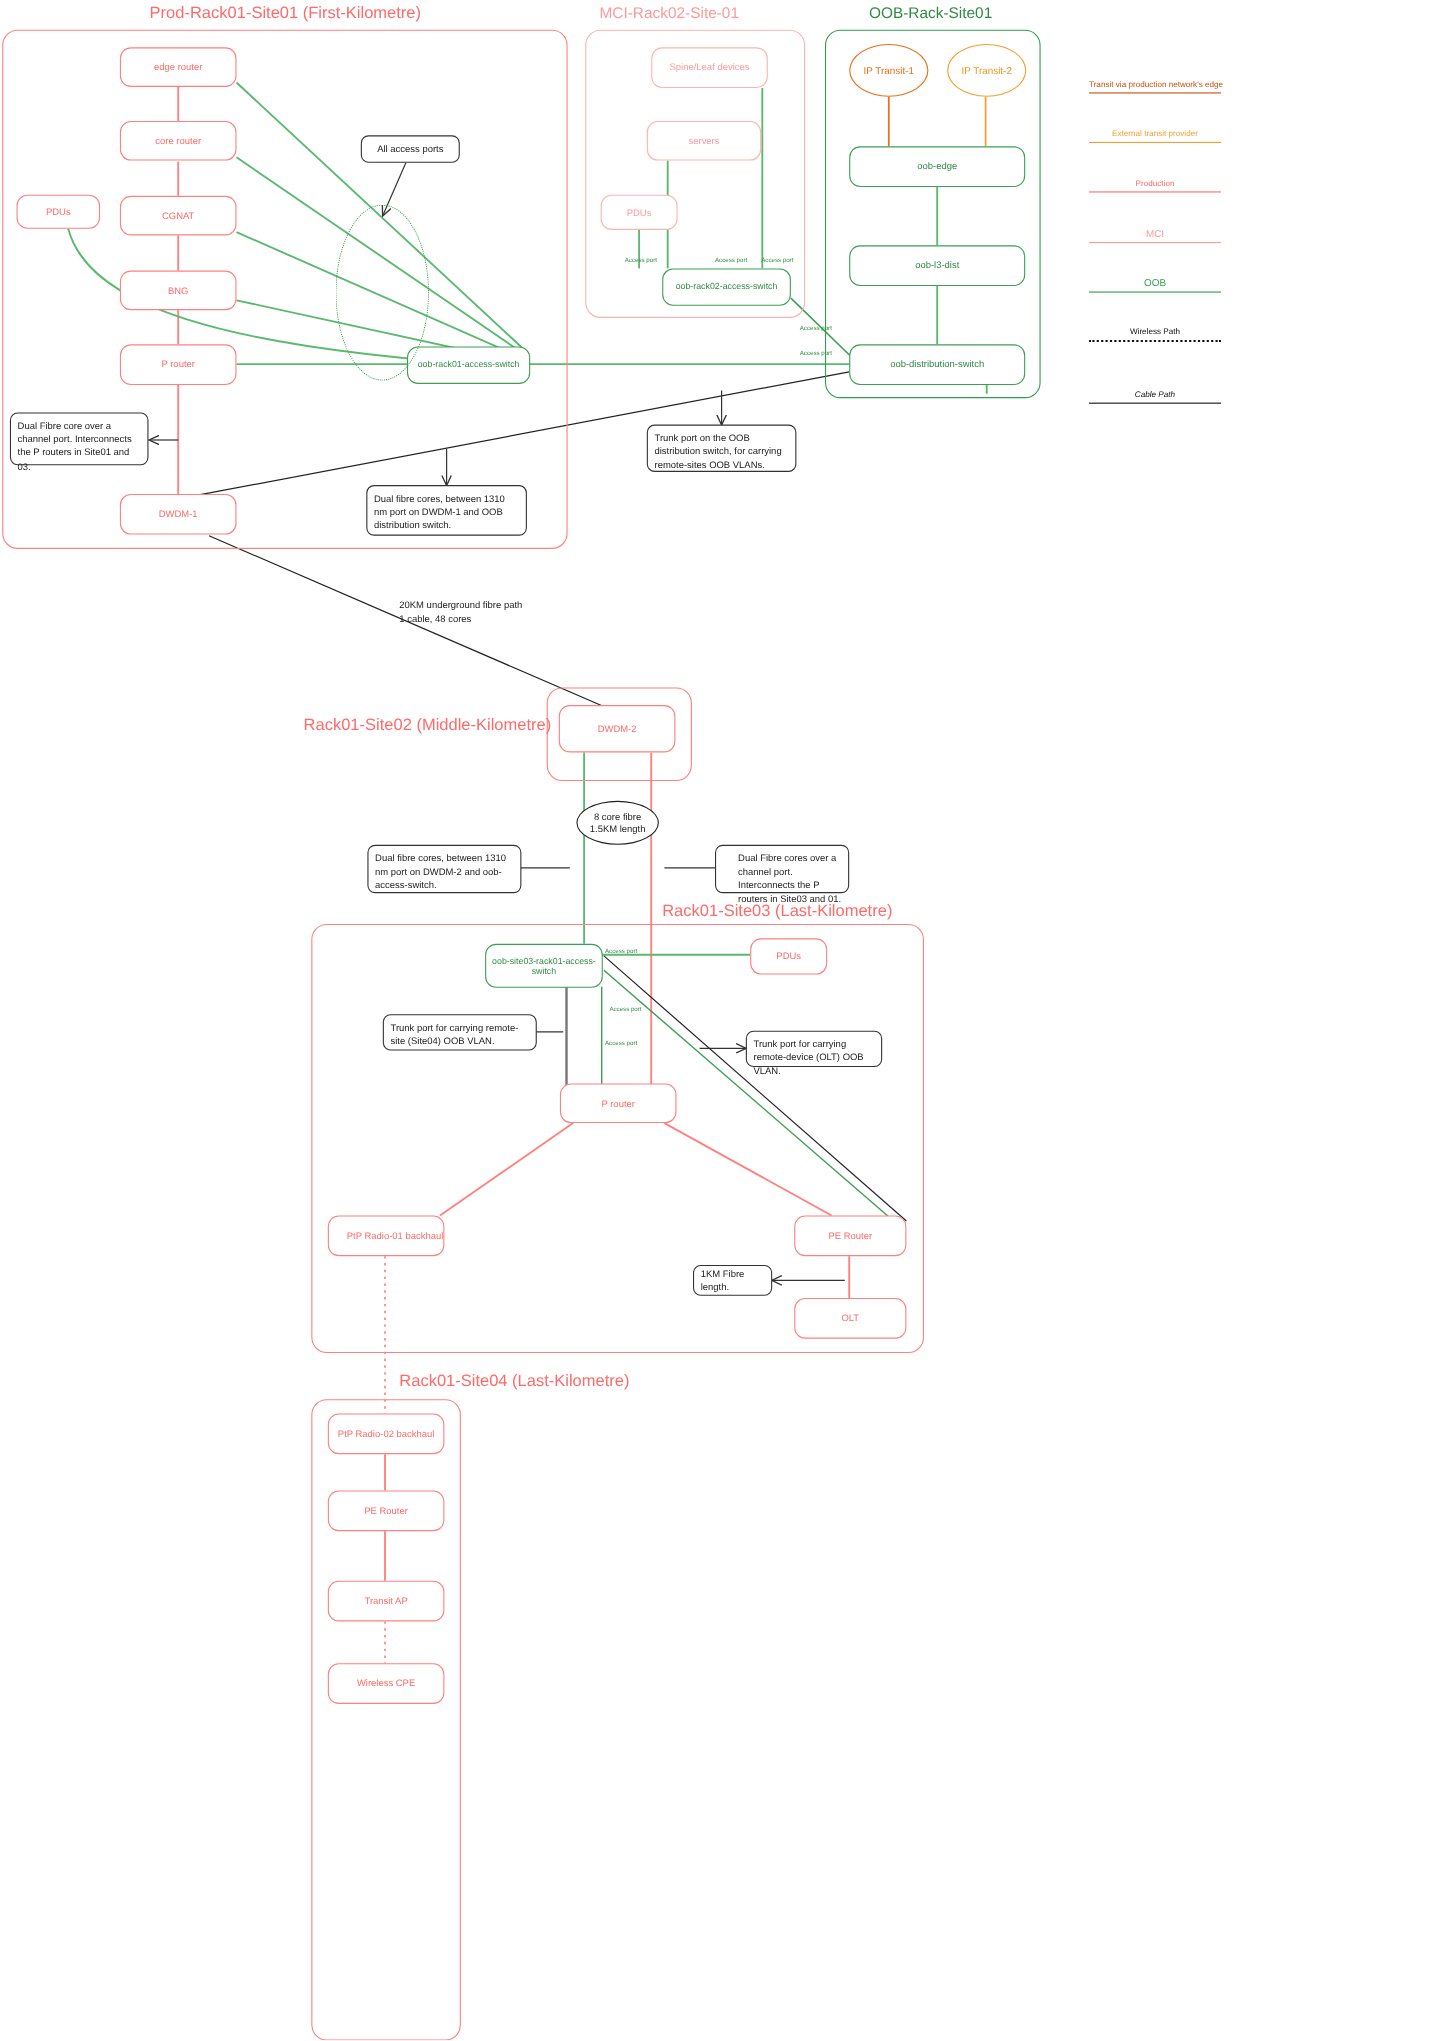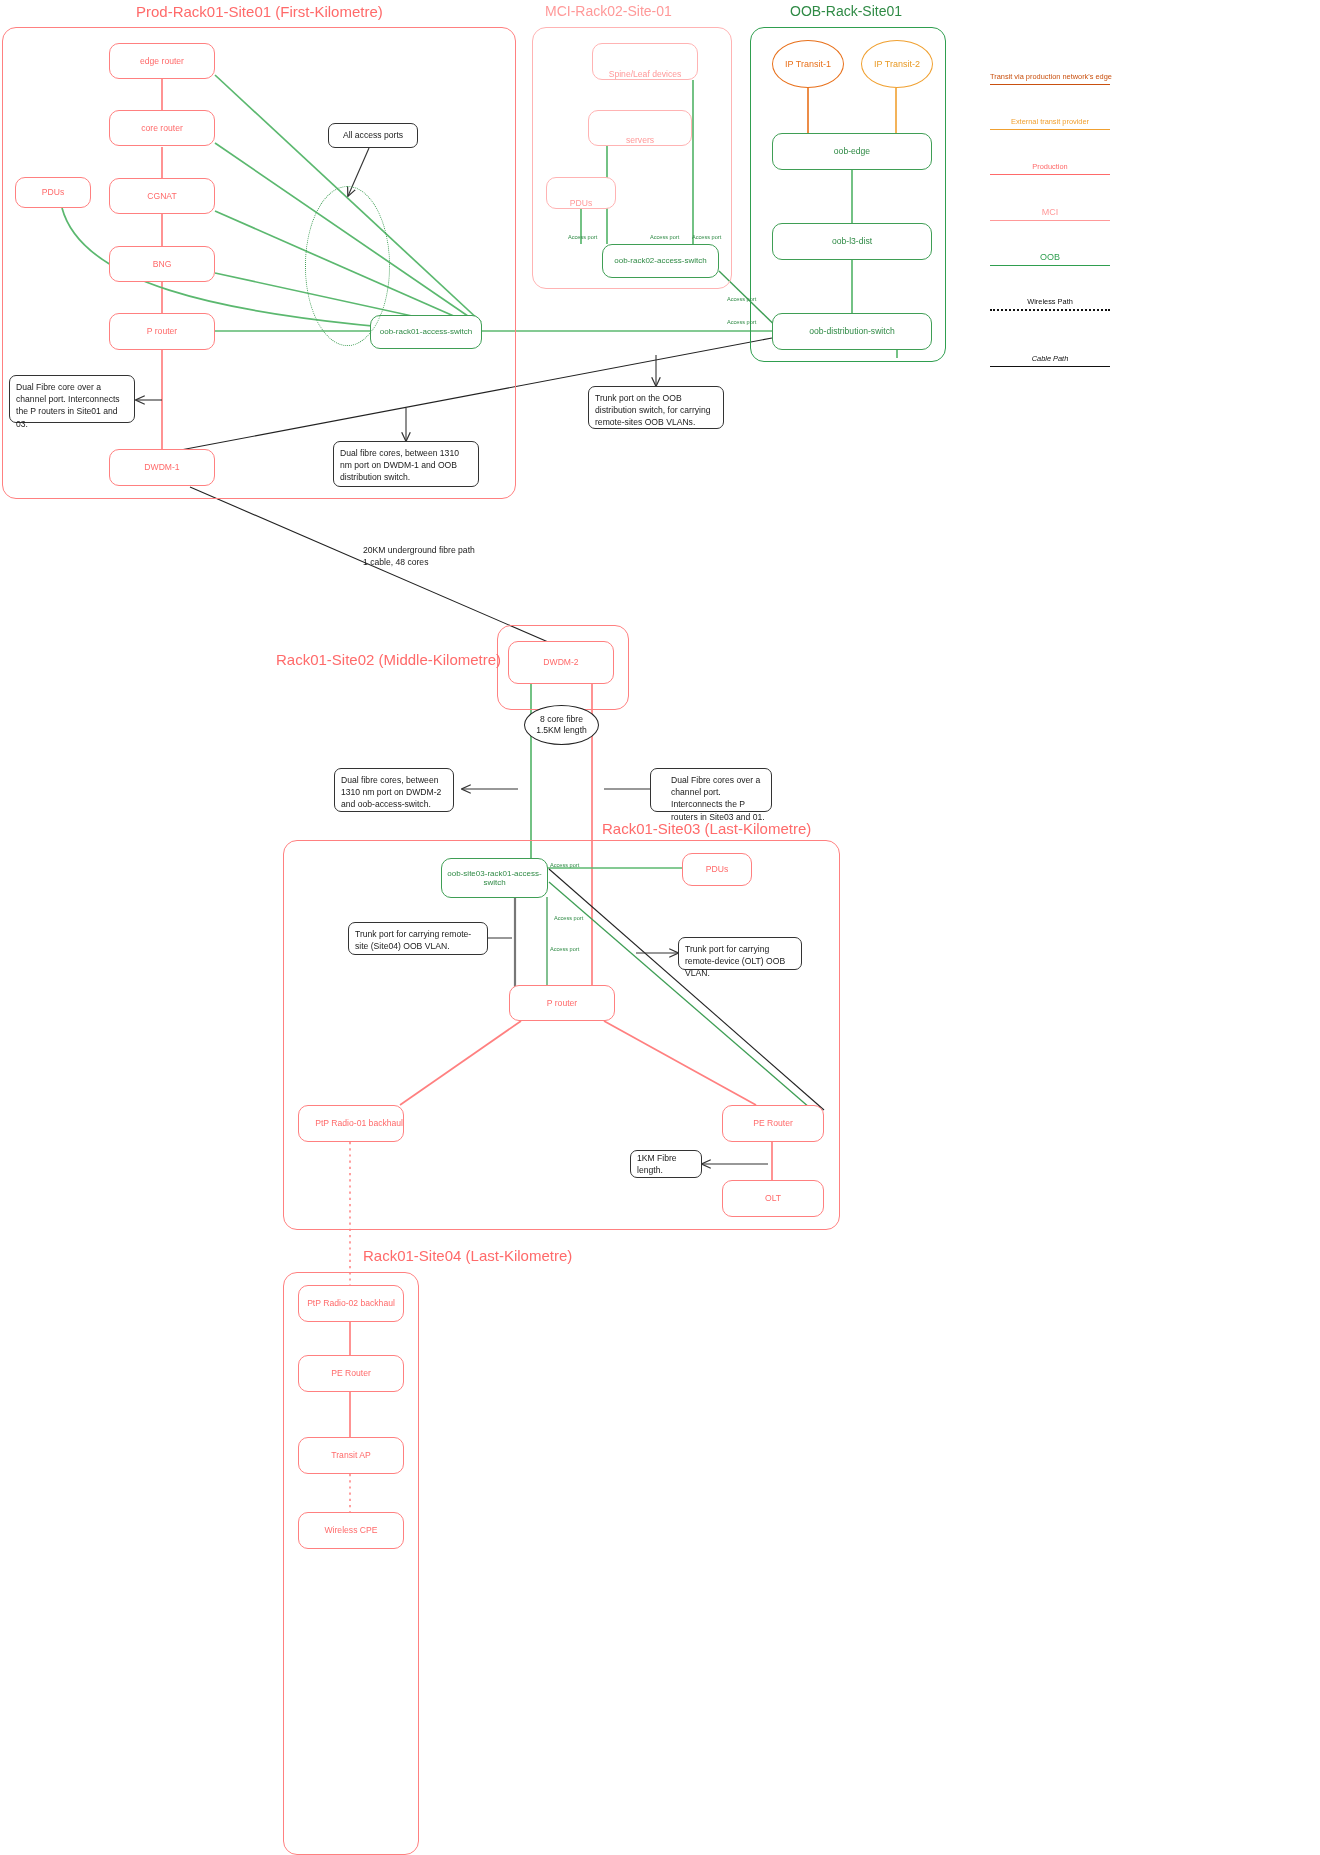--- a/index.html
+++ b/index.html
@@ -2,21 +2,21 @@
 <html><head>
 <meta charset="utf-8">
 <title>Network Topology Diagram</title>
 <style>
   html,body{margin:0;padding:0;background:#ffffff;}
   body{font-family:"Liberation Sans",sans-serif;}
   #canvas{position:relative;width:1320px;height:1855px;background:#fff;overflow:hidden;}
   svg.layer{position:absolute;left:0;top:0;width:1320px;height:1855px;pointer-events:none;}
   .node{position:absolute;box-sizing:border-box;display:flex;align-items:center;justify-content:center;text-align:center;border-radius:10px;border-width:1.6px;border-style:solid;background:#fff;line-height:1.18;}
   .n-prod{border-color:#ff8080;color:#ff6a6a;}
-  .n-mci{border-color:#ffb3b3;color:#ff9999;align-items:flex-end;}
+  .n-mci{border-color:#ffb3b3;color:#ff9999;}
   .n-oob{border-color:#3f9e55;color:#2f8a45;}
   .grp{position:absolute;box-sizing:border-box;border-radius:14px;border-width:1.5px;border-style:solid;background:transparent;}
   .g-prod{border-color:#ff8080;}
   .g-mci{border-color:#ffb3b3;}
   .g-oob{border-color:#2f9e4f;}
   .title{position:absolute;font-size:15px;white-space:nowrap;}
   .t-prod{color:#ff6a6a;}
   .t-mci{color:#ff9999;}
   .t-oob{color:#2f8a45;}
   .note{position:absolute;box-sizing:border-box;border:1.3px solid #333;border-radius:7px;background:#fff;color:#1a1a1a;font-size:8.6px;line-height:1.42;padding:5px 6px;}
@@ -245,26 +245,26 @@
     </div>
   </div>
 
   <div class="freetext" style="left:363px;top:544px;">20KM underground fibre path
 1 cable, 48 cores</div>
 
   <div class="node n-prod" style="left:508px;top:641px;width:106px;height:43px;font-size:8.6px;">
       <span>DWDM-2</span>
     </div>
 
-  <div class="ell" style="left:524px;top:705px;width:75px;height:40px;justify-content:center;">
+  <div class="ell" style="left:524px;top:728px;width:75px;height:40px;justify-content:center;">
       <span style="white-space:pre-line;">8 core fibre
 1.5KM length</span>
     </div>
 
-  <div class="note" style="left:334px;top:768px;width:120px;height:44px;"><span>Dual fibre cores, between 1310 nm port on DWDM-2 and oob-access-switch.</span></div>
+  <div class="note" style="left:334px;top:768px;width:140px;height:44px;"><span>Dual fibre cores, between 1310 nm port on DWDM-2 and oob-access-switch.</span></div>
   <div class="note" style="left:650px;top:768px;width:122px;height:44px;padding-left:20px;"><span>Dual Fibre cores over a channel port. Interconnects the P routers in Site03 and 01.</span></div>
 
   <div class="node n-oob" style="left:441px;top:858px;width:107px;height:40px;font-size:8px;padding:0 3px;">
       <span>oob-site03-rack01-access-switch</span>
     </div>
   <div class="node n-prod" style="left:682px;top:853px;width:70px;height:33px;font-size:8.6px;">
       <span>PDUs</span>
     </div>
   <div class="node n-prod" style="left:509px;top:985px;width:106px;height:36px;font-size:8.6px;">
       <span>P router</span>

